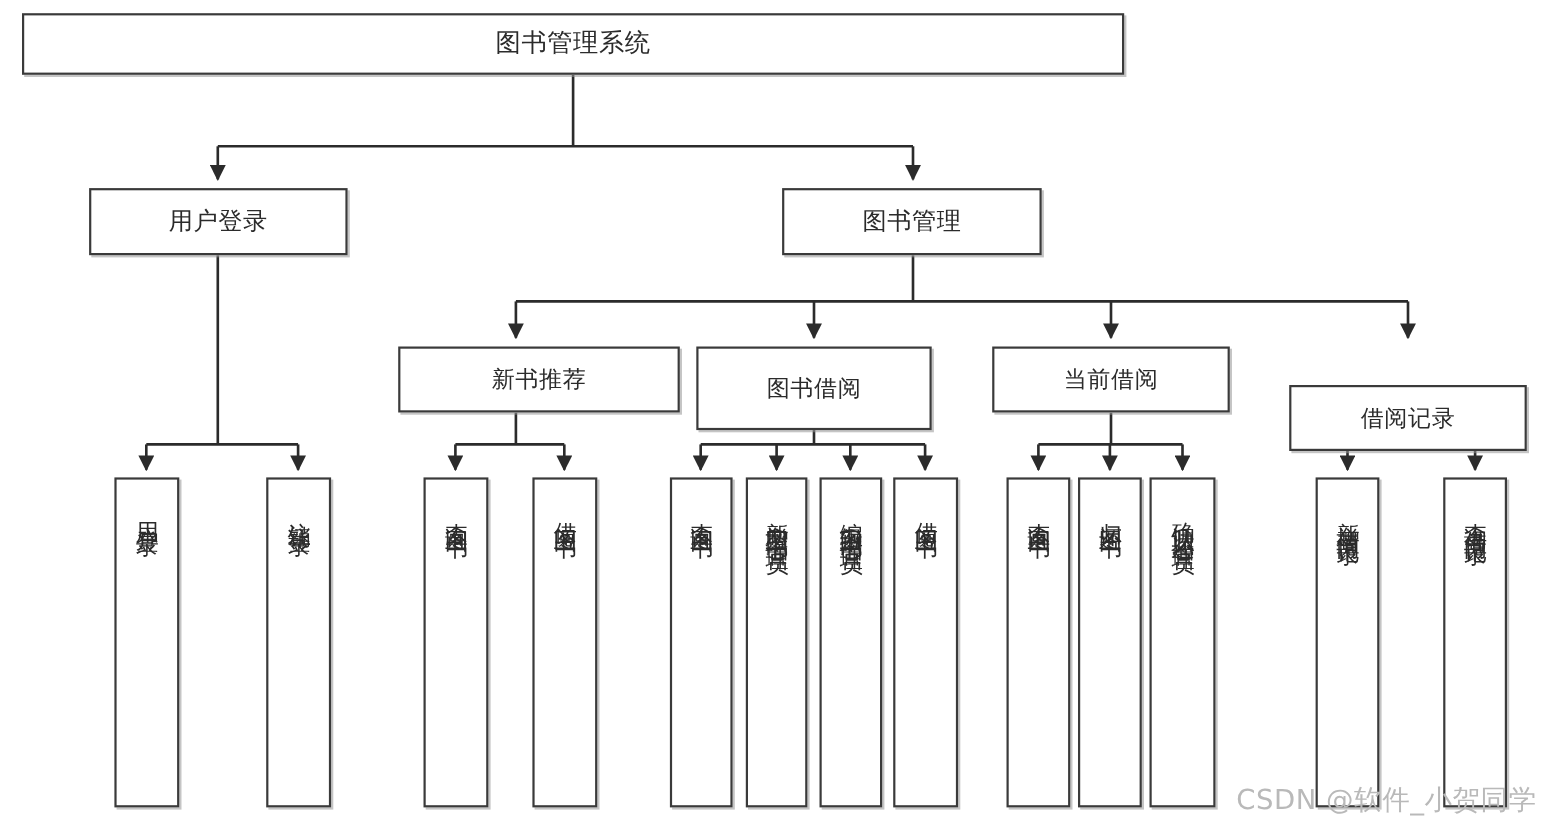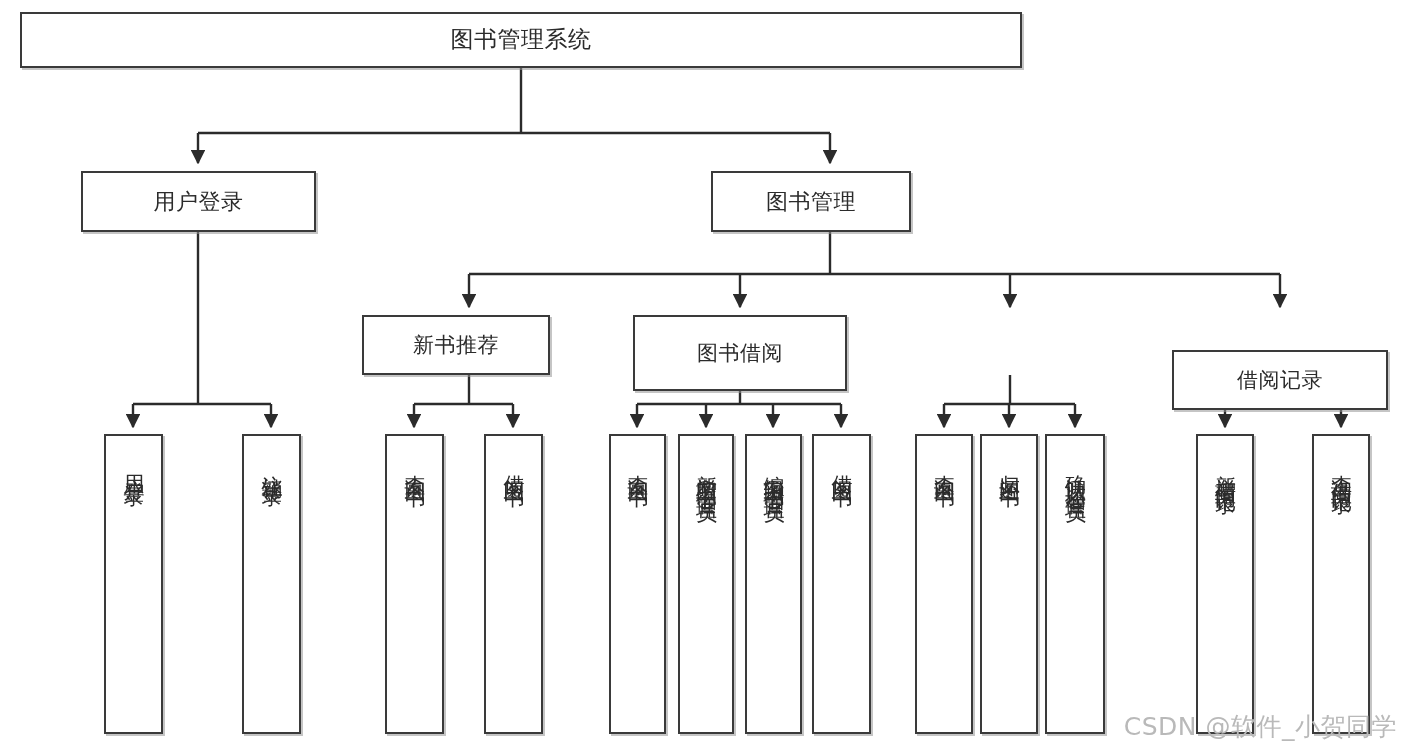--- a/index.html
+++ b/index.html
@@ -146,30 +146,33 @@
     </g>
   </svg>
 
   <div class="node root horizontal" style="left: 20px; top: 12px; width: 1002px; height: 56px; border-color: rgb(58, 58, 58); background: rgb(255, 255, 255); color: rgb(43, 43, 43);">
     <span class="node-label">图书管理系统</span>
   </div>
 
   <div class="node level1 horizontal" style="left: 81px; top: 171px; width: 235px; height: 61px; border-color: rgb(58, 58, 58); background: rgb(255, 255, 255); color: rgb(43, 43, 43);">
     <span class="node-label">用户登录</span>
   </div>
-  <div class="node level1 horizontal" style="left: 711px; top: 171px; width: 200px; height: 61px; border-color: rgb(58, 58, 58); background: rgb(255, 255, 255); color: rgb(43, 43, 43);">
+  <div class="node level1 horizontal" style="left: 711px; top: 171px; width: 236px; height: 61px; border-color: rgb(58, 58, 58); background: rgb(255, 255, 255); color: rgb(43, 43, 43);">
     <span class="node-label">图书管理</span>
   </div>
 
-  <div class="node level2 horizontal" style="left: 362px; top: 315px; width: 188px; height: 60px; border-color: rgb(58, 58, 58); background: rgb(255, 255, 255); color: rgb(43, 43, 43);">
+  <div class="node level2 horizontal" style="left: 362px; top: 315px; width: 256px; height: 60px; border-color: rgb(58, 58, 58); background: rgb(255, 255, 255); color: rgb(43, 43, 43);">
     <span class="node-label">新书推荐</span>
   </div>
   <div class="node level2 horizontal" style="left: 633px; top: 315px; width: 214px; height: 76px; border-color: rgb(58, 58, 58); background: rgb(255, 255, 255); color: rgb(43, 43, 43);">
     <span class="node-label">图书借阅</span>
   </div>
+  <div class="node level2 horizontal" style="left: 902px; top: 315px; width: 216px; height: 60px; border-color: rgb(58, 58, 58); background: rgb(255, 255, 255); color: rgb(43, 43, 43);">
+    <span class="node-label">当前借阅</span>
+  </div>
   <div class="node level2 horizontal" style="left: 1172px; top: 315px; width: 216px; height: 60px; border-color: rgb(58, 58, 58); background: rgb(255, 255, 255); color: rgb(43, 43, 43); margin-top: 35px;">
     <span class="node-label">借阅记录</span>
   </div>
 
   <div class="node leaf vertical" style="left: 104px; top: 434px; width: 59px; height: 300px; border-color: rgb(58, 58, 58); background: rgb(255, 255, 255); color: rgb(43, 43, 43);">
     <span class="node-label">用户登录</span>
   </div>
   <div class="node leaf vertical" style="left: 242px; top: 434px; width: 59px; height: 300px; border-color: rgb(58, 58, 58); background: rgb(255, 255, 255); color: rgb(43, 43, 43);">
     <span class="node-label">注销登录</span>
   </div>

